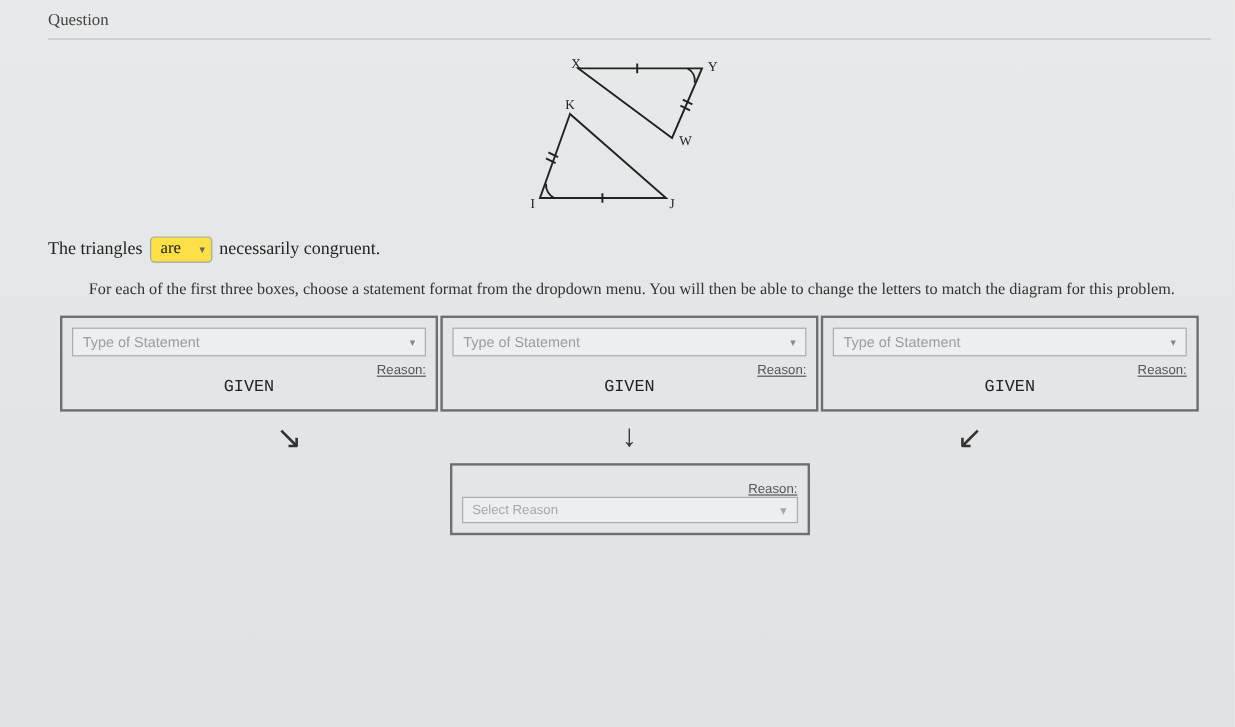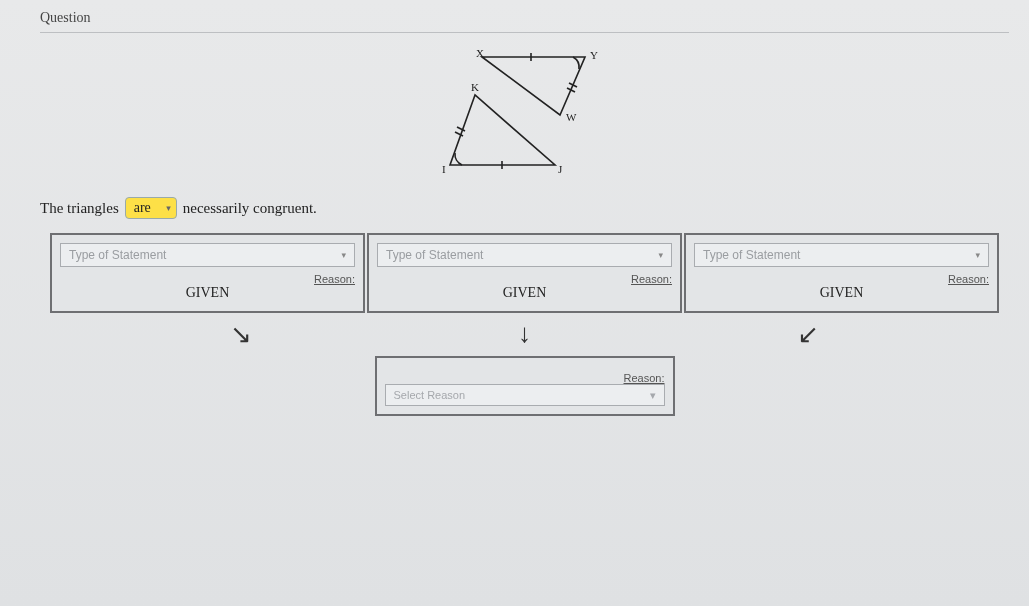--- a/index.html
+++ b/index.html
@@ -93,21 +93,21 @@
       font-size: 11px;
       color: #555;
       margin-top: 6px;
       font-family: Arial, sans-serif;
       text-decoration: underline;
     }
     .reason-val {
       text-align: center;
       font-size: 14px;
       color: #222;
-      font-family: Liberation Serif, serif;
+      font-family: Liberation Mono, monospace;
     }
     .arrows {
       display: flex;
       justify-content: space-between;
       padding: 6px 110px 6px 110px;
       font-size: 26px;
       color: #333;
     }
     .arrows .a1 { transform: translateX(80px); }
     .arrows .a3 { transform: translateX(-80px); }
@@ -182,20 +182,21 @@
 
   <div class="sentence">
     <span>The triangles</span>
     <span class="inline-select">
       <span>are</span>
       <span class="caret">▾</span>
     </span>
     <span>necessarily congruent.</span>
   </div>
 
+  <div class="instr">For each of the first three boxes, choose a statement format from the dropdown menu. You will then be able to change the letters to match the diagram for this problem.</div>
 
   <div class="flow">
     <div class="proof-box">
       <div class="type-select">
         <span>Type of Statement</span>
         <span class="caret">▾</span>
       </div>
       <div class="reason-lbl">Reason:</div>
       <div class="reason-val">GIVEN</div>
     </div>

